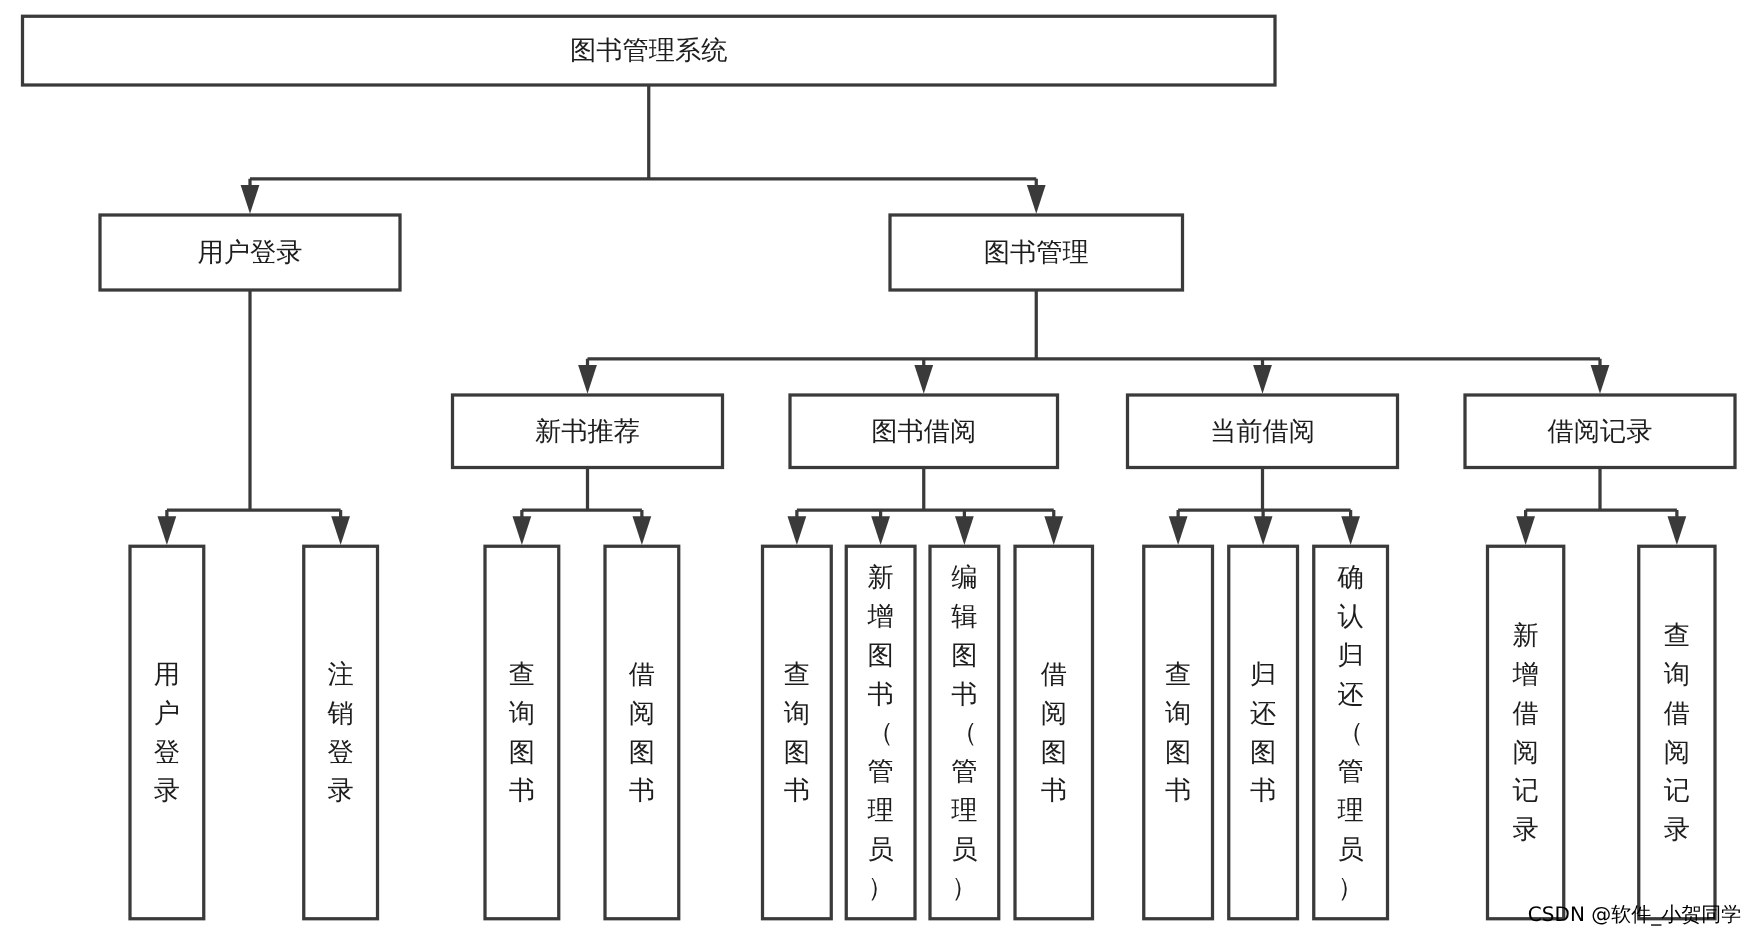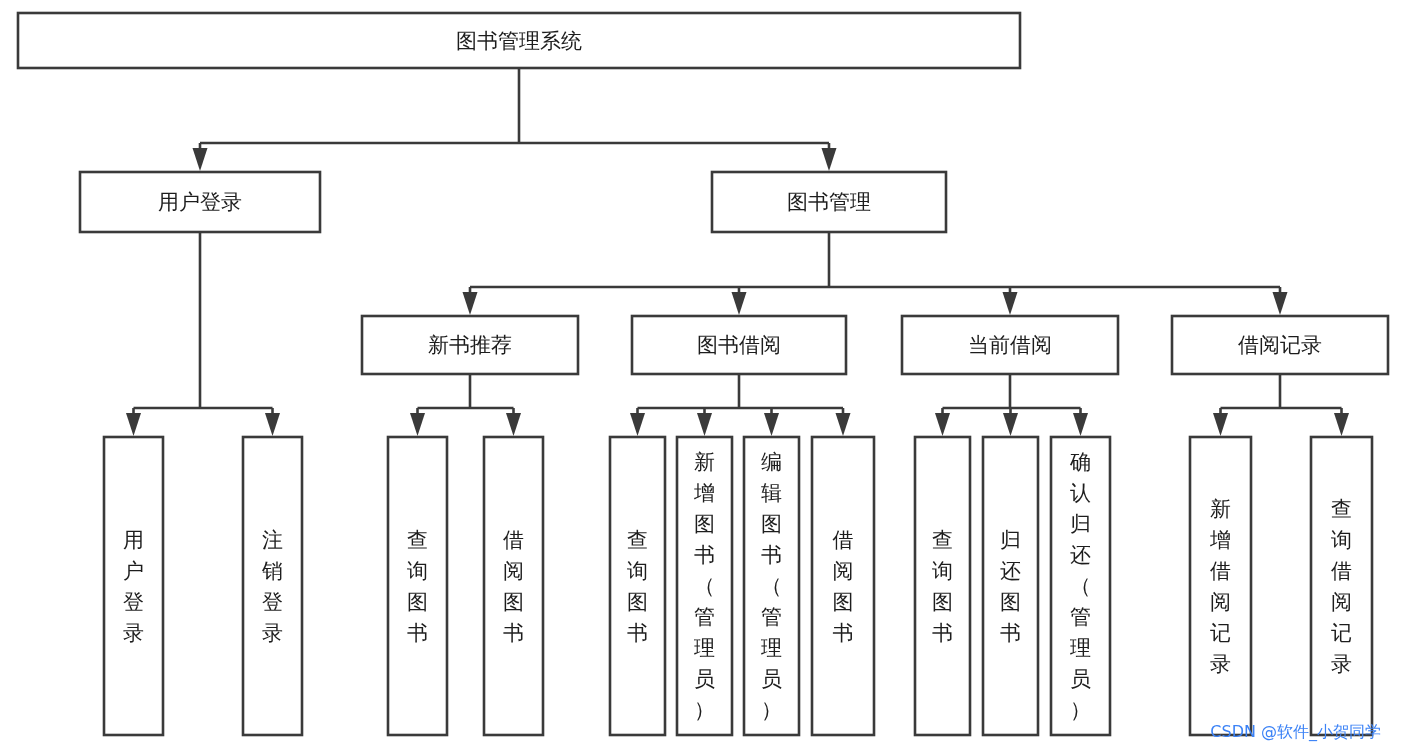--- a/index.html
+++ b/index.html
@@ -17,23 +17,23 @@
   }
   .arrow-head{fill:#3a3a3a;stroke:none;}
   .node-label{
     fill:#1d1d1d;
     font-family:"DejaVu Sans","Liberation Sans",sans-serif;
     text-anchor:middle;
     dominant-baseline:middle;
   }
   .lbl-h{font-size:21px;}
   .watermark{
-    position:absolute;right:24px;bottom:4px;
+    position:absolute;right:12px;bottom:4px;
     font-family:"DejaVu Sans","Liberation Sans",sans-serif;
-    font-size:16px;color:#3b82f6;white-space:nowrap;
+    font-size:16px;color:#000000;white-space:nowrap;
     pointer-events:none;user-select:none;
   }
 </style>
 </head>
 <body>
 
 <svg id="diagram" viewBox="0 0 1405 747" xmlns="http://www.w3.org/2000/svg">
   <g id="edge-layer">
       <g>
         <path class="edge" d="M 519 68 L 519 143"></path>

